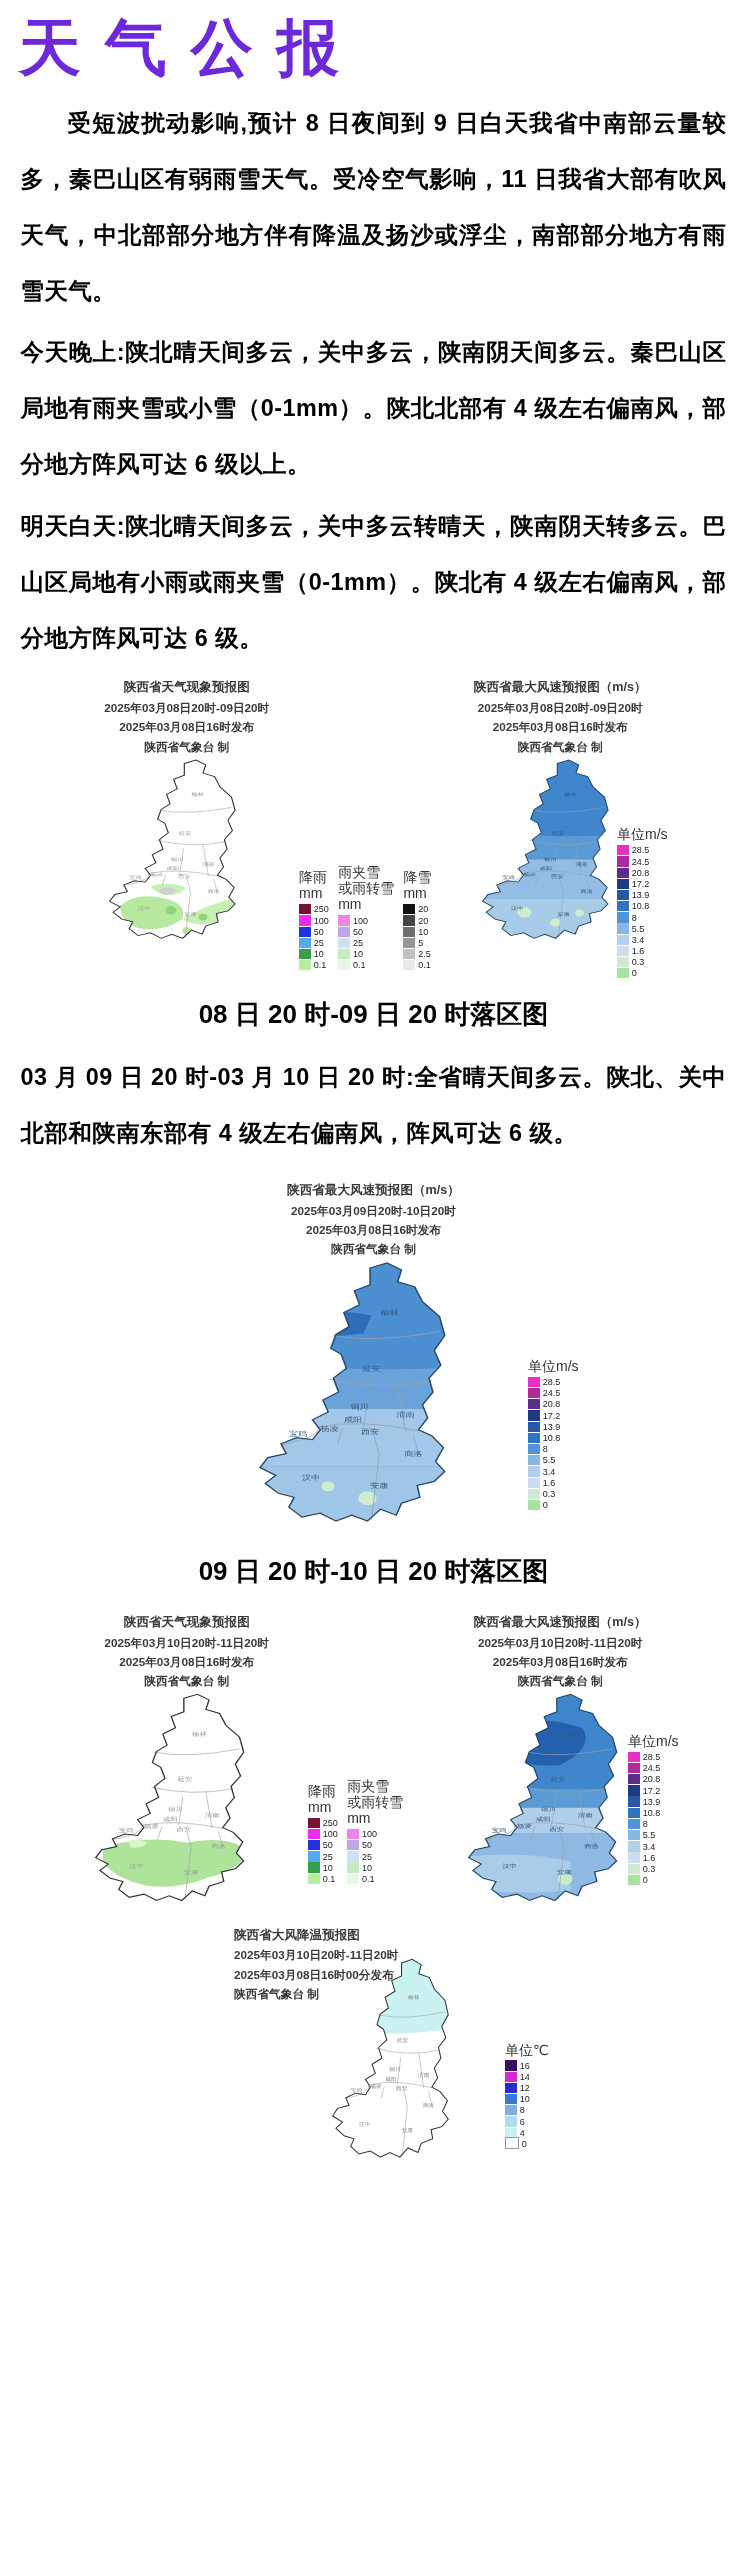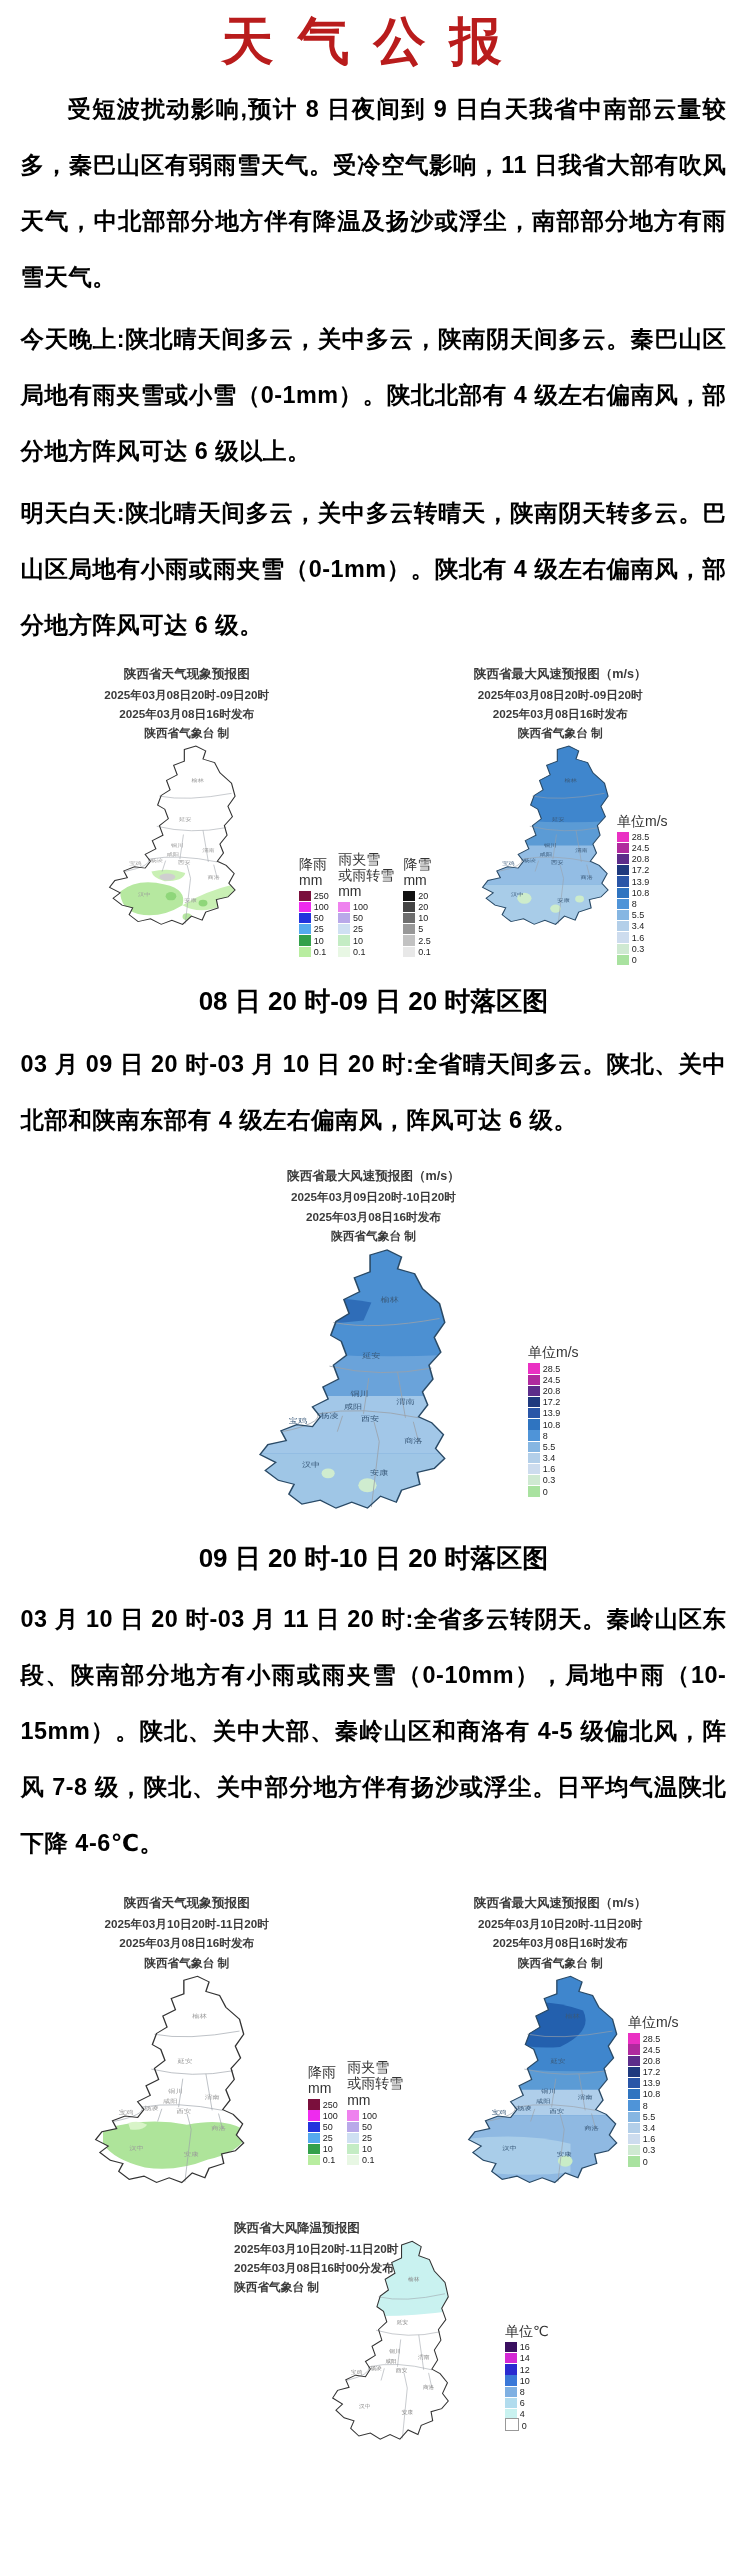--- a/index.html
+++ b/index.html
@@ -5,22 +5,22 @@
   html,body{margin:0;padding:0;}
   body{
     width:747px;height:2576px;overflow:hidden;background:#ffffff;
     font-family:"Liberation Sans","DejaVu Sans",sans-serif;color:#000;
     position:relative;
   }
   .page{width:747px;height:2576px;position:relative;}
 
   
   .doc-title{
-    margin:5.6px 18.7px 0;text-align:center;font-size:52px;font-weight:bold;
-    letter-spacing:24px;line-height:1.35;color:#b91c1c;
+    margin:5.6px 18.7px 0;text-align:left;font-size:62px;font-weight:bold;
+    letter-spacing:24px;line-height:1.35;color:#6d28d9;
   }
   .issuer-line{
     margin:28px 18.7px 0;padding:0 1.9px 7.5px;border-bottom:3.7px solid #e60000;
     font-size:23.4px;font-weight:bold;white-space:nowrap;
   }
   .issuer-line .gap1{display:inline-block;width:43px;}
   .issuer-line .gap2{display:inline-block;width:26px;}
 
   
   .sec-heading{margin:15px 20.6px 0;font-size:25px;font-weight:bold;line-height:1.3;}
@@ -50,21 +50,21 @@
   .lg-sw{width:12px;height:10.3px;display:inline-block;}
   .lg-val{font-size:9px;color:#222;margin-left:2.8px;line-height:1;}
   .lg-multi{position:absolute;display:flex;gap:9.3px;align-items:flex-end;background:#fff;}
   .lg-multi .legend{position:static;}
 
   .fig-pair1{margin-top:11.2px;height:292px;}
   .fig-mid{margin-top:18.7px;height:366px;}
   .fig-pair3{margin-top:22.4px;height:308px;}
   .fig-bottom{margin-top:3.7px;height:269px;}
   .fig-mid .map-col{align-items:center;}
-  .fig-bottom .map-head{position:absolute;left:234px;top:13px;text-align:left;}
+  .fig-bottom .map-head{position:absolute;left:234px;top:1px;text-align:left;}
   .fig-bottom .map-svg{position:absolute;left:322px;top:32px;}
 </style>
 </head>
 <body>
 
 <div class="page">
 
   <svg width="0" height="0" style="position:absolute" aria-hidden="true">
     <defs>
       <path id="shaanxi" d="M97,8 L110,3 L121,10 L118,22 L131,27 L137,42 L150,57 L154,76 L146,91 L151,106 L142,119 L145,133 L137,146 L141,159 L134,171
@@ -398,21 +398,20 @@
           <span class="lg-val">0.3</span>
         </div>
         <div class="lg-row">
           <span class="lg-sw" style="background: rgb(169, 226, 160);"></span>
           <span class="lg-val">0</span>
         </div>
       </div>
   </div>
   <div class="map-caption" style="margin-top:7.5px;">09 日 20 时-10 日 20 时落区图</div>
 
-  <p class="para" style="margin-top:15px;">03 月 10 日 20 时-03 月 11 日 20 时:全省多云转阴天。秦岭山区东段、陕南部分地方有小雨或雨夹雪（0-10mm），局地中雨（10-15mm）。陕北、关中大部、秦岭山区和商洛有 4-5 级偏北风，阵风 7-8 级，陕北、关中部分地方伴有扬沙或浮尘。日平均气温陕北下降 4-6℃。</p>
 
   <div class="fig fig-pair3">
     <div class="fig-row">
       <div class="map-col">
         <div class="map-head">
           <div class="mh-title">陕西省天气现象预报图</div>
           <div class="mh-line">2025年03月10日20时-11日20时</div>
           <div class="mh-line">2025年03月08日16时发布</div>
           <div class="mh-line">陕西省气象台  制</div>
         </div>

